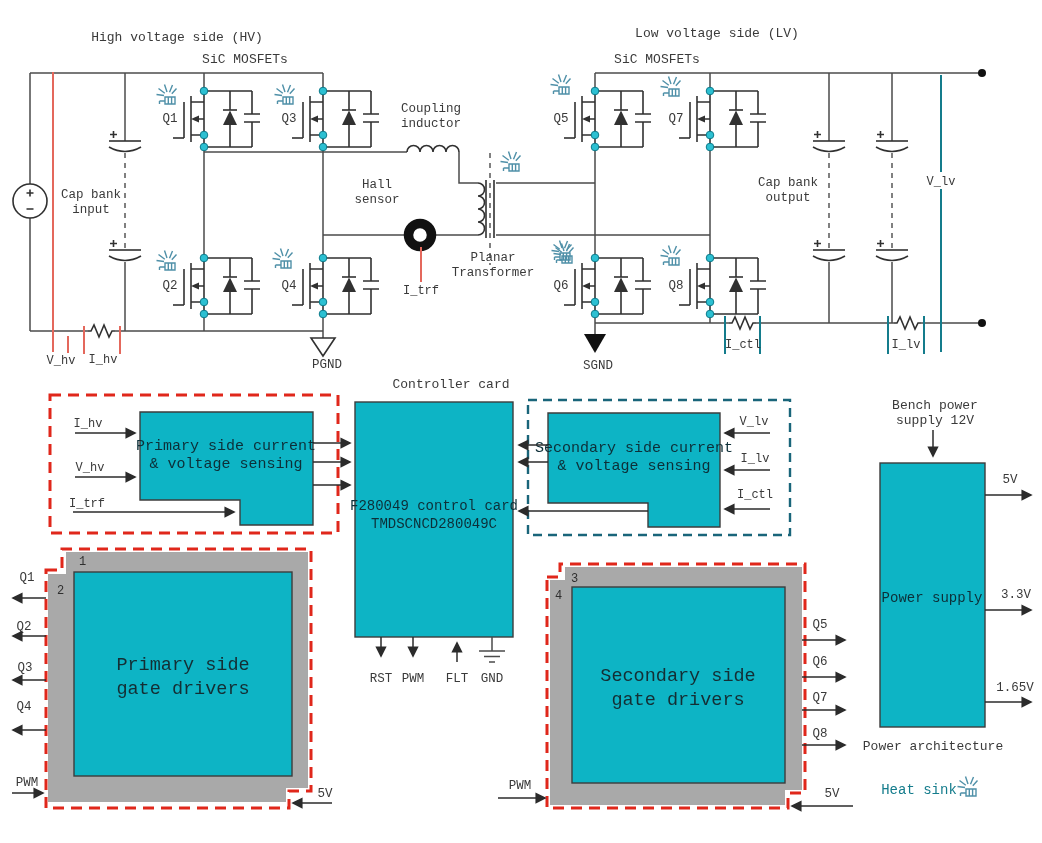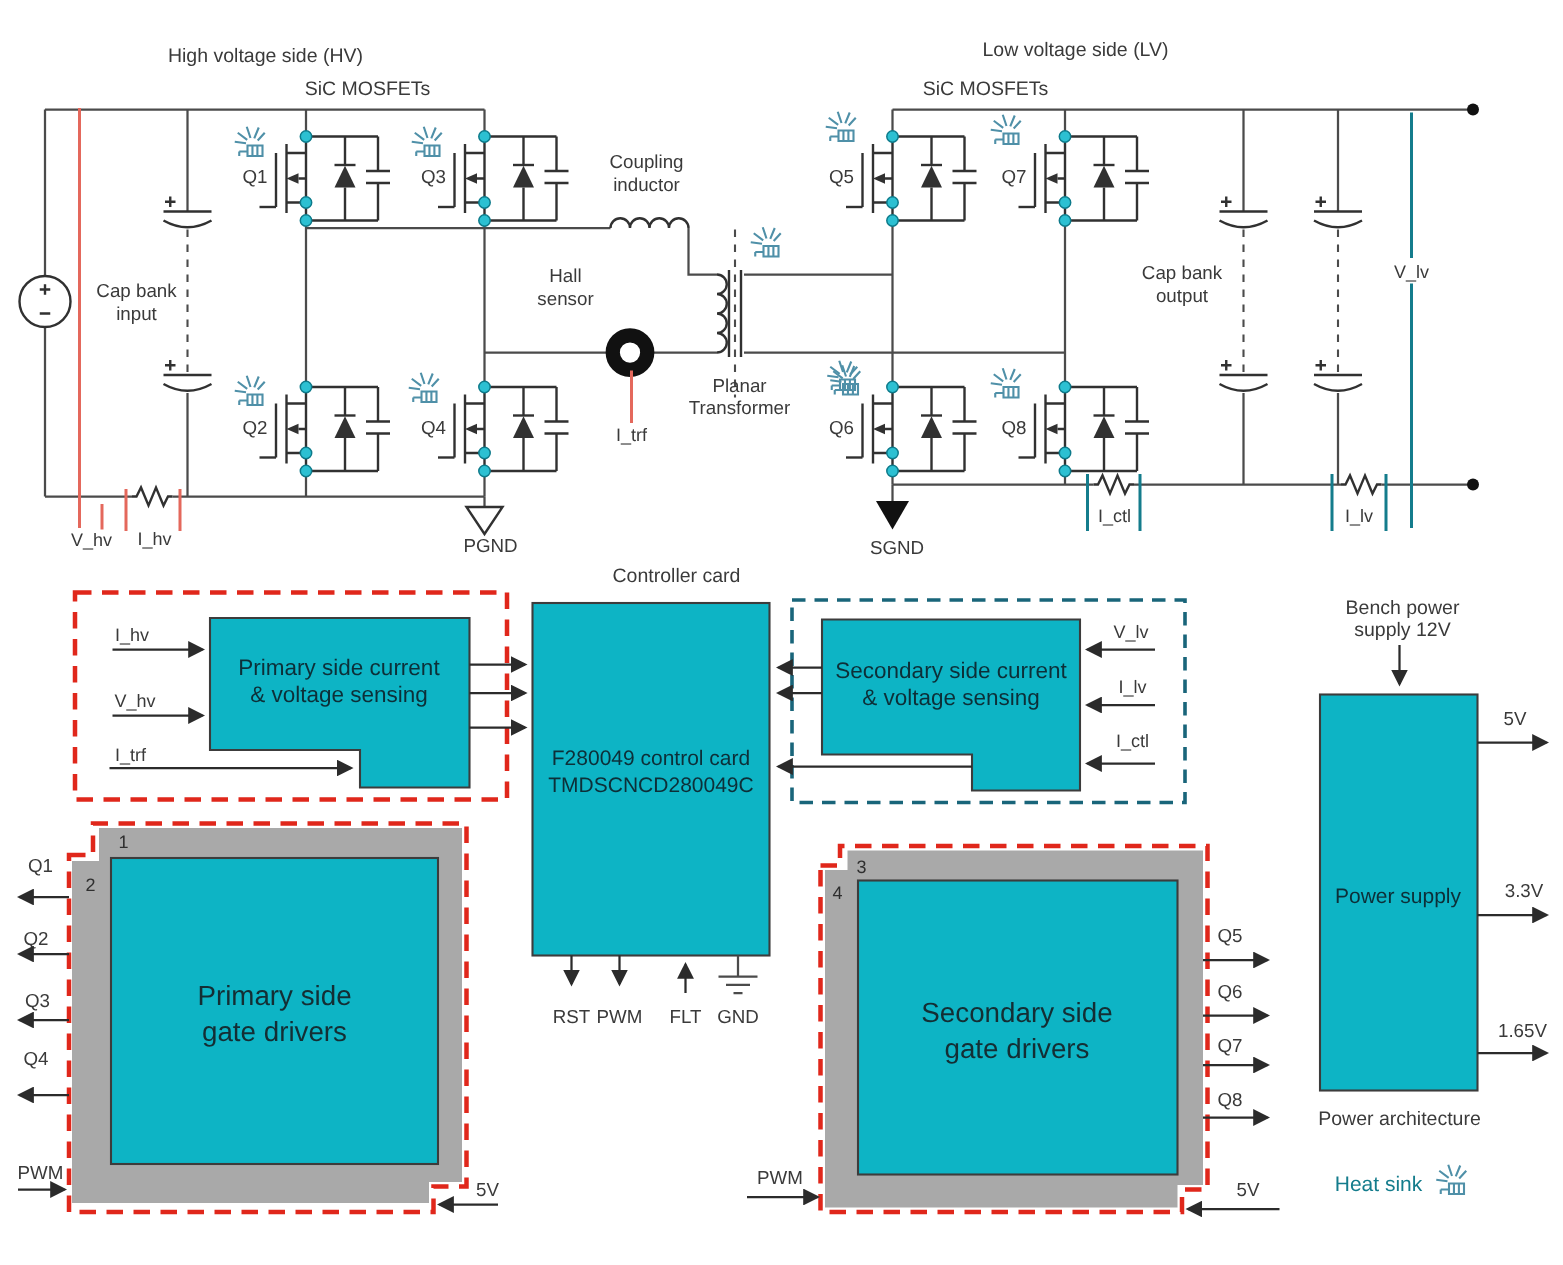--- a/index.html
+++ b/index.html
@@ -11,21 +11,21 @@
     --teal-probe:#147c8c;
     --wire:#4b4b4b;
     --dark:#313131;
     --node:#2cc0d2;
     --node-edge:#0d7a8a;
     --hs:#4f90a8;
     --blktxt:#0d2f38;
   }
   html,body{margin:0;padding:0;background:#fff;}
   .stage{width:908px;height:843px;position:relative;background:#ffffff;
-         font-family:Liberation Sans, sans-serif;}
+         font-family:Liberation Mono, monospace;}
   svg{display:block;}
   .w{stroke:var(--wire);stroke-width:1.5;fill:none;}
   .comp{stroke:var(--dark);stroke-width:1.6;fill:none;}
   .fillc{fill:var(--dark);stroke:none;}
   .dashw{stroke:var(--wire);stroke-width:1.4;fill:none;stroke-dasharray:5 5;}
   .redp{stroke:var(--red-probe);stroke-width:2;fill:none;}
   .tealp{stroke:var(--teal-probe);stroke-width:2;fill:none;}
   .node{fill:var(--node);stroke:var(--node-edge);stroke-width:1;}
   .blk{fill:var(--teal);stroke:#3c3c3c;stroke-width:1.4;}
   .board{fill:var(--board);stroke:none;}

